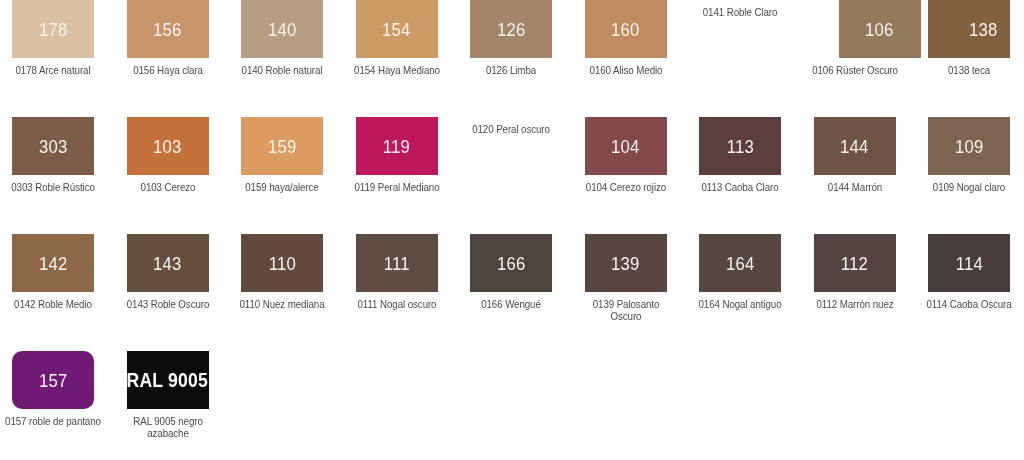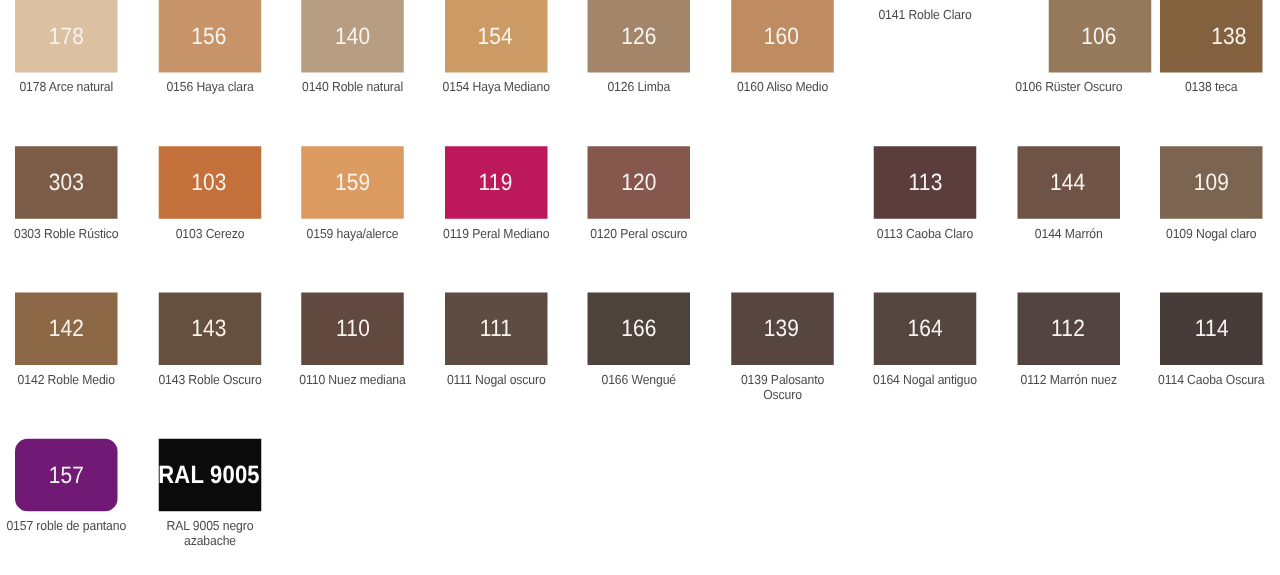--- a/index.html
+++ b/index.html
@@ -151,24 +151,27 @@
         </div>
         <div class="swatch-label">0159 haya/alerce</div>
       </div>
       <div class="swatch-cell" style="left: 344.5px;">
         <div class="swatch-chip" style="background: #be185d;">
           <span class="swatch-code">119</span>
         </div>
         <div class="swatch-label">0119 Peral Mediano</div>
       </div>
       <div class="swatch-cell" style="left: 459px;">
-        <div class="swatch-chip" style="background: rgb(134, 88, 77);">
-          <span class="swatch-code">120</span>
-        </div>
         <div class="swatch-label">0120 Peral oscuro</div>
+      </div>
+      <div class="swatch-cell" style="left: 573.5px;">
+        <div class="swatch-chip" style="background: rgb(131, 72, 74);">
+          <span class="swatch-code">104</span>
+        </div>
+        <div class="swatch-label">0104 Cerezo rojizo</div>
       </div>
       <div class="swatch-cell" style="left: 688px;">
         <div class="swatch-chip" style="background: rgb(92, 61, 62);">
           <span class="swatch-code">113</span>
         </div>
         <div class="swatch-label">0113 Caoba Claro</div>
       </div>
       <div class="swatch-cell" style="left: 802.5px;">
         <div class="swatch-chip" style="background: rgb(111, 83, 70);">
           <span class="swatch-code">144</span>

